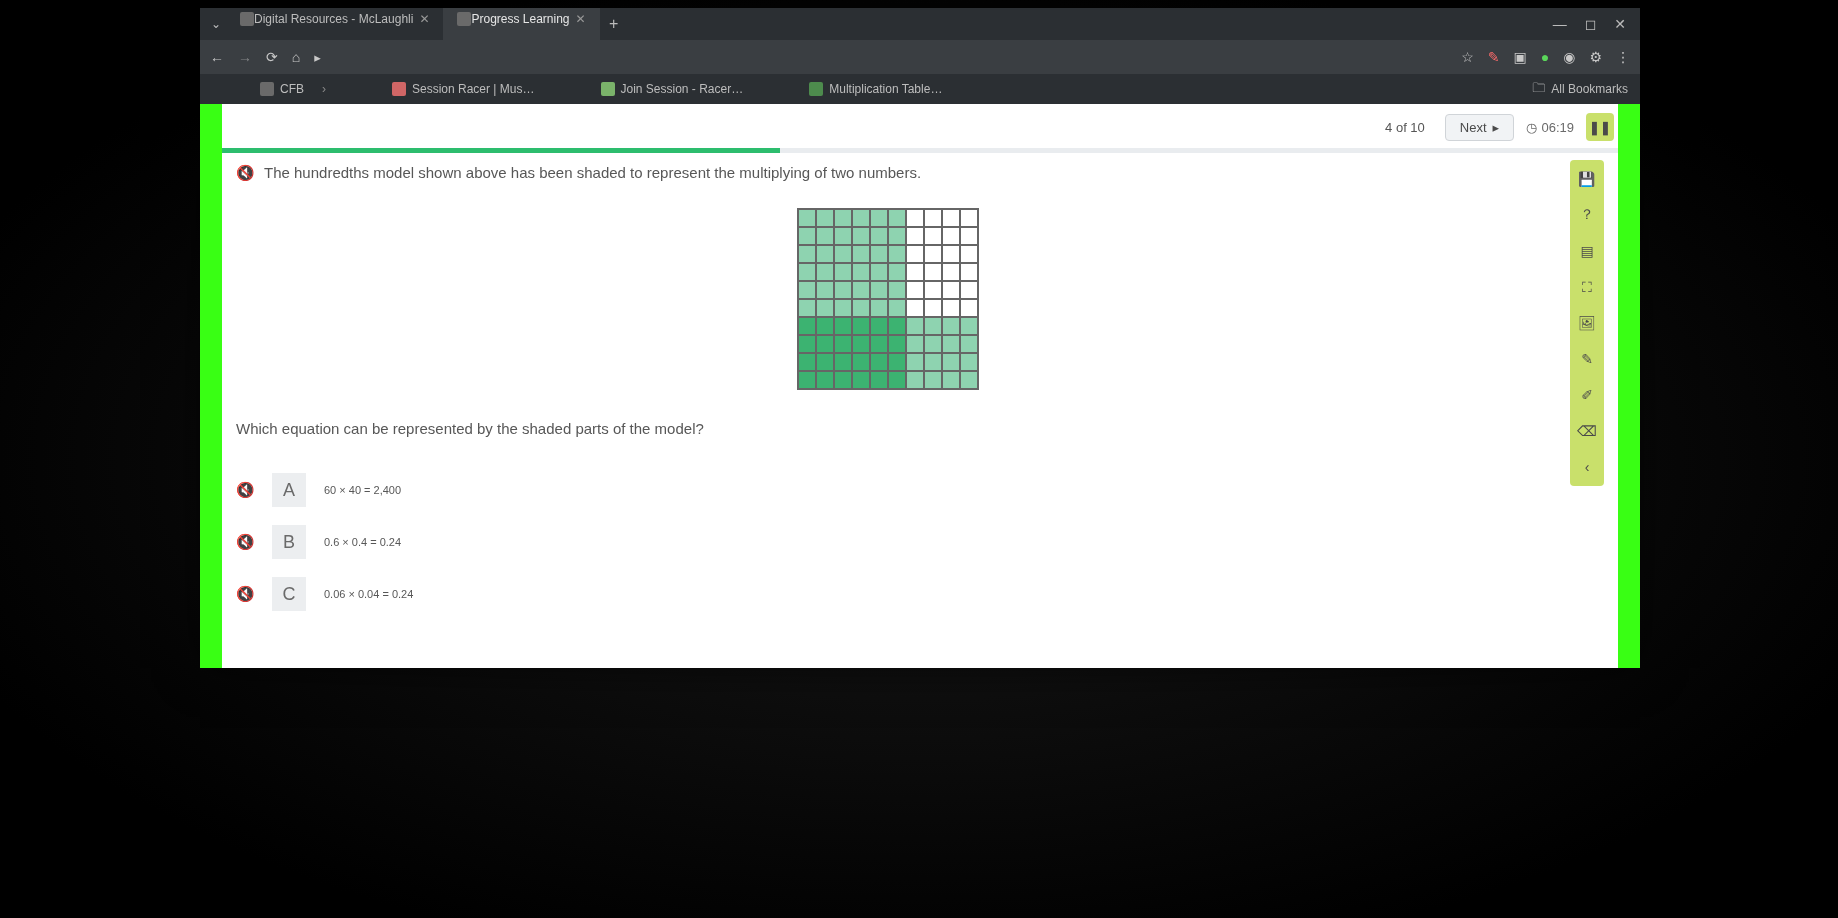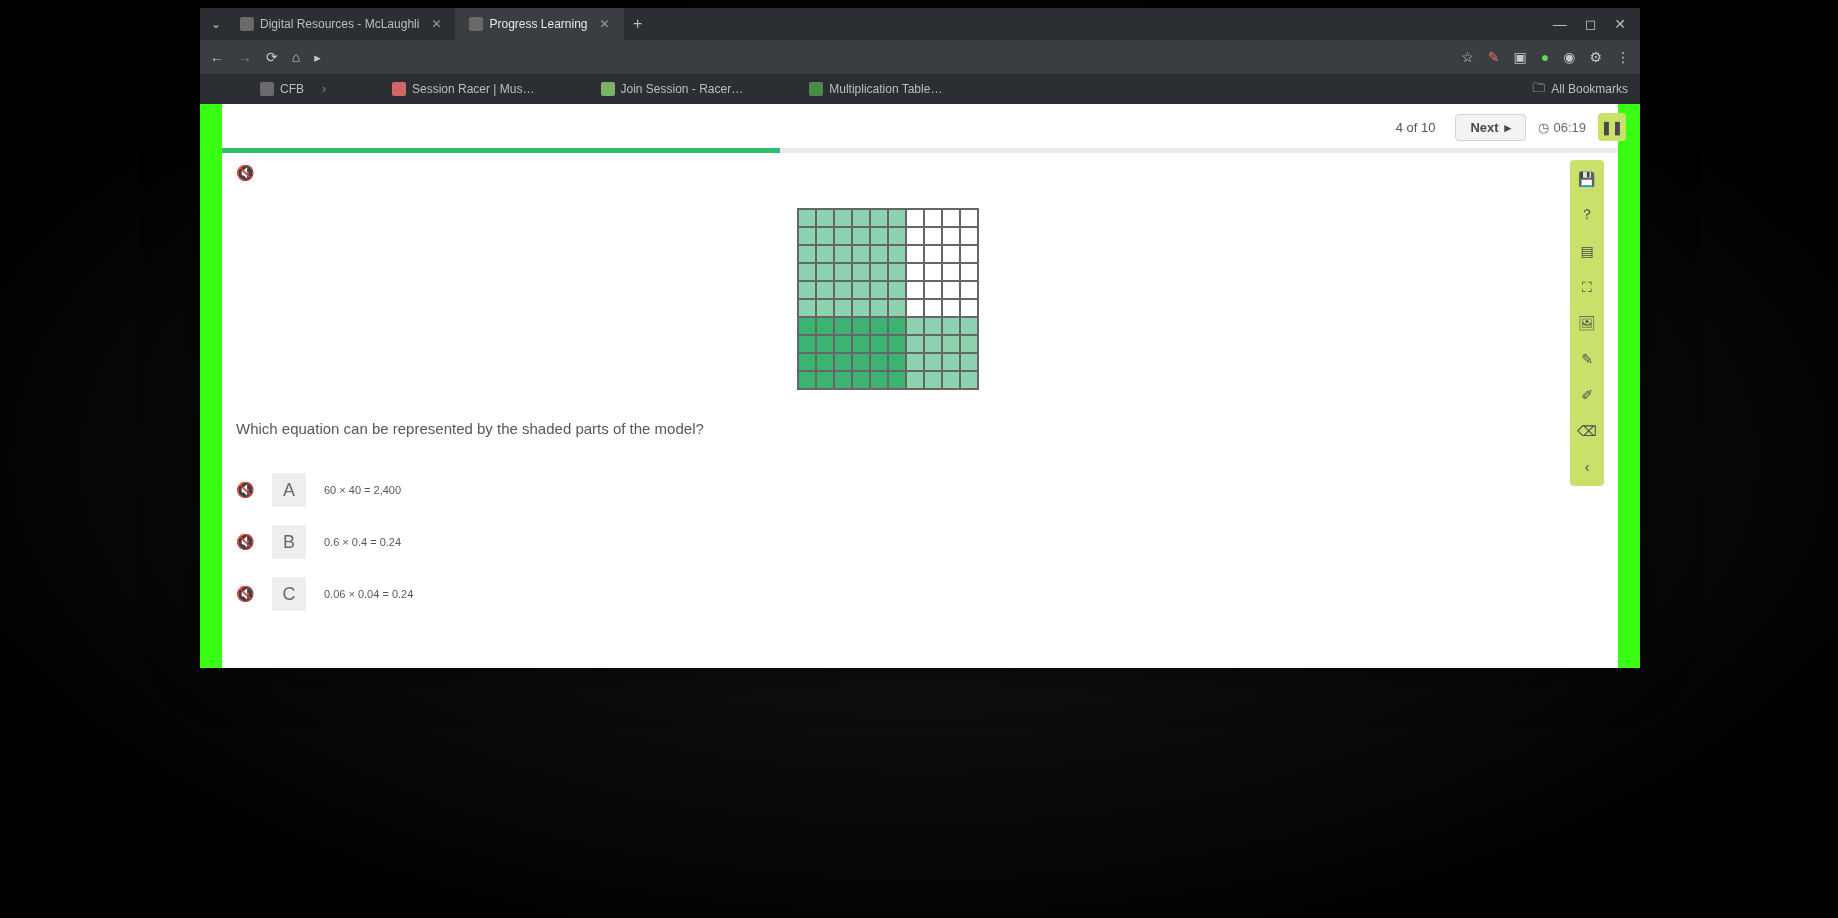--- a/index.html
+++ b/index.html
@@ -17,21 +17,21 @@
     display:flex; flex-direction:column;
     box-shadow:0 0 40px rgba(0,0,0,.6);
   }
 
   
   .tabstrip {
     height:32px; background:#2b2f33; display:flex; align-items:center;
     color:#bdbdbd; font-size:12px; padding-left:6px;
   }
   .tab {
-    display:flex; align-items:center; gap:6px;
+    display:flex; align-items:flex-start; 
     padding:4px 14px; height:100%;
   }
   .tab.active { background:#3a3e42; color:#e6e6e6; }
   .tab .x { font-size:12px; color:#9a9a9a; margin-left:6px; cursor:pointer; }
   .tab-icon { width:14px; height:14px; background:#6a6a6a; border-radius:2px; }
   .tab-plus { width:28px; text-align:center; color:#bbb; font-size:16px; cursor:pointer;}
   .tabstrip-right { margin-left:auto; display:flex; gap:18px; padding-right:14px; color:#bbb; font-size:14px;}
   .tabstrip-right span{cursor:pointer;}
 
   
@@ -62,28 +62,28 @@
   }
   
   .stripe-left, .stripe-right {
     position:absolute; top:0; bottom:0; width:22px; background:#39ff14;
   }
   .stripe-left{ left:0; }
   .stripe-right{ right:0; }
 
   
   .toprow {
-    position:absolute; top:6px; left:22px; right:14px; height:34px;
+    position:absolute; top:6px; left:22px; right:26px; height:34px;
     display:flex; align-items:center; justify-content:flex-end; gap:12px;
     font-size:13px; color:#555;
   }
   .counter { padding:0 8px; }
   .next-btn {
     background:#f1f3f5; border:1px solid #d0d4d8; border-radius:4px;
-    padding:5px 14px; color:#4a4a4a; font-weight:700; display:flex; gap:6px; align-items:center;
+    padding:5px 14px; color:#4a4a4a; font-weight:400; display:flex; gap:6px; align-items:center;
     cursor:pointer;
   }
   .timer { display:flex; align-items:center; gap:4px; color:#6a6a6a; }
   .pause-btn {
     width:28px; height:28px; background:#c9e06b; border-radius:4px;
     display:flex; align-items:center; justify-content:center; color:#4a4a4a; font-weight:bold;
     cursor:pointer;
   }
 
   
@@ -239,20 +239,21 @@
       <div class="tool">✎</div>
       <div class="tool">✐</div>
       <div class="tool">⌫</div>
       <div class="tool">‹</div>
     </div>
 
     <div class="qarea">
 
       <div class="prompt-row">
         <span class="speaker">🔇</span>
+        <span>The hundredths model shown above has been shaded to represent the multiplying of two numbers.</span>
       </div>
 
       <div class="grid-wrap">
         <div class="hundredths" id="hundredths">
             <div class="cell light"></div>
             <div class="cell light"></div>
             <div class="cell light"></div>
             <div class="cell light"></div>
             <div class="cell light"></div>
             <div class="cell light"></div>

